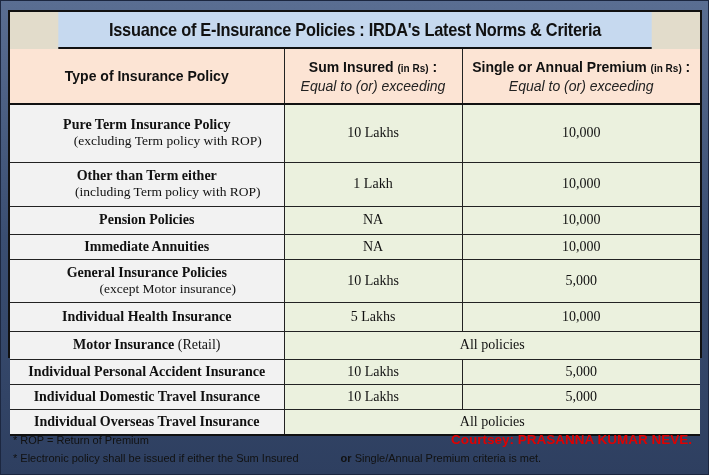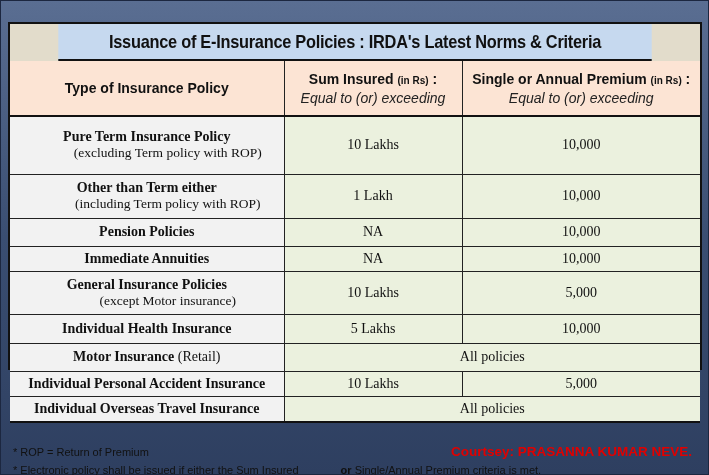--- a/index.html
+++ b/index.html
@@ -8,21 +8,21 @@
     background: #3b4f74;
     font-family: "Liberation Serif", serif;
   }
   .frame {
     position: absolute; left: 0; top: 0; width: 709px; height: 475px;
     box-sizing: border-box;
     background: linear-gradient(180deg, #5a6e92 0%, #3a4e72 50%, #2e3f60 100%);
     border: 1px solid #1c2740;
   }
   .inner {
-    position: absolute; left: 7px; top: 21px; width: 694px; height: 348px;
+    position: absolute; left: 7px; top: 9px; width: 694px; height: 348px;
     box-sizing: border-box;
     border: 2px solid #111;
     background: #e2dccb;
   }
   .title-bar {
     position: absolute; left: 0; top: 0; width: 690px; height: 35px;
     background: #c6d9ef;
     border-bottom: 2px solid #111;
     display: flex; align-items: center; justify-content: center;
     font-family: "Liberation Sans", sans-serif;
@@ -127,20 +127,25 @@
       </tr>
       <tr style="height:28px">
         <td class="type"><span class="bold">Motor Insurance</span><span> (Retail)</span></td>
         <td class="val" colspan="2">All policies</td>
       </tr>
       <tr style="height:25px">
         <td class="type"><span class="bold">Individual Personal Accident Insurance</span></td>
         <td class="val">10 Lakhs</td>
         <td class="val">5,000</td>
       </tr>
+      <tr style="height:25px">
+        <td class="type"><span class="bold">Individual Domestic Travel Insurance</span></td>
+        <td class="val">10 Lakhs</td>
+        <td class="val">5,000</td>
+      </tr>
       <tr class="last" style="height:26px">
         <td class="type"><span class="bold">Individual Overseas Travel Insurance</span></td>
         <td class="val" colspan="2">All policies</td>
       </tr>
     </tbody>
       </table>
 
     <div class="footer">
       <div class="note1">* ROP = Return of Premium</div>
       <div class="note2"><span>* Electronic policy shall be issued if either the Sum Insured </span><b>or</b><span> Single/Annual Premium criteria is met.</span></div>

